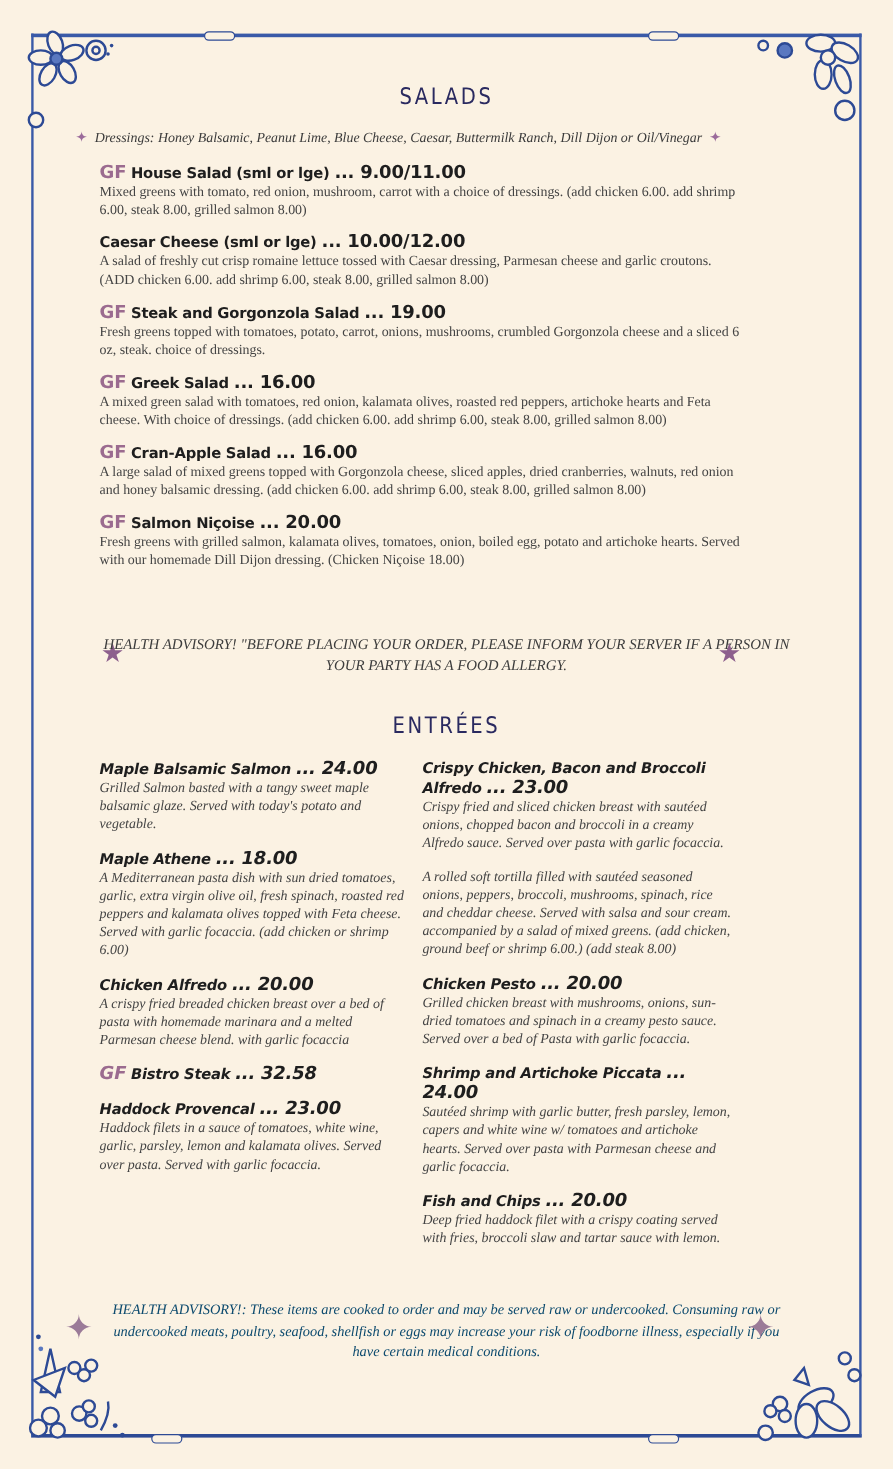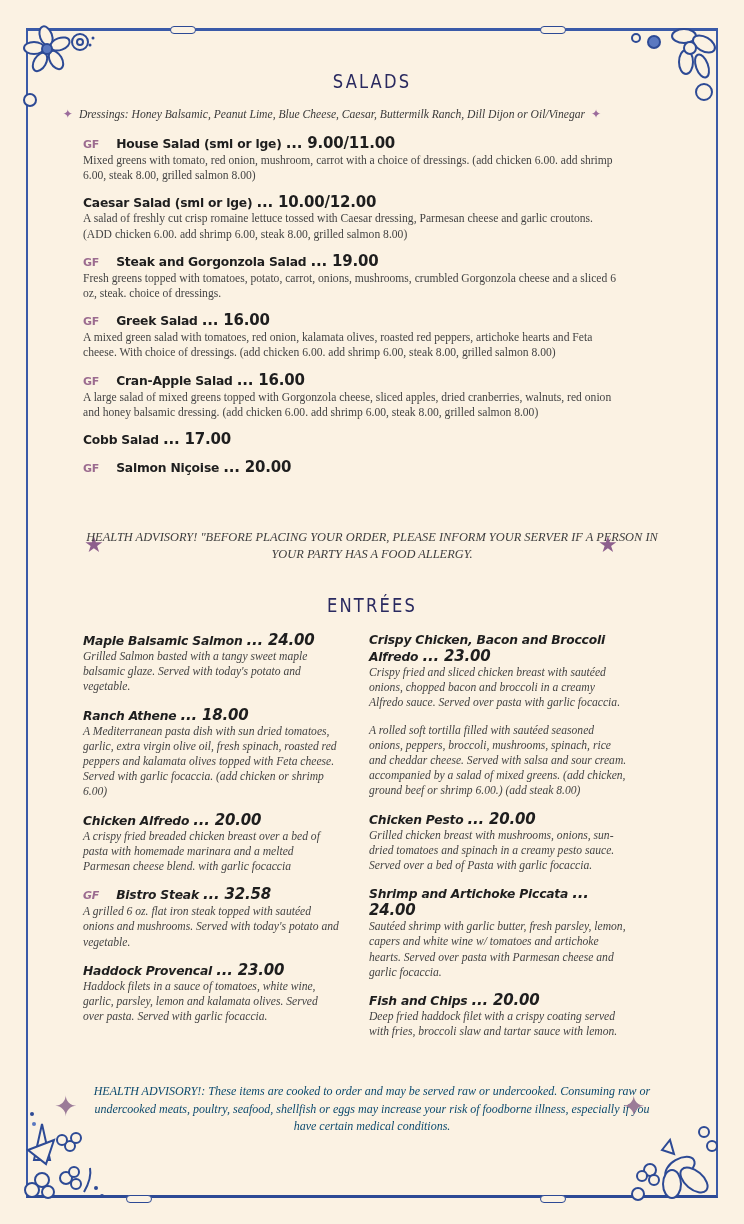--- a/index.html
+++ b/index.html
@@ -34,34 +34,34 @@
     font-style: italic; font-size: 11.6px; color: #3a3a3a;
   }
   .dressings .spark { color: #9b6b9b; font-style: normal; font-size: 12px; margin: 0 6px; }
 
   .salads { position: absolute; left: 83px; top: 135px; width: 540px; }
   .item { margin-bottom: 11px; }
   .item-title {
     font-family: "DejaVu Sans", sans-serif; font-weight: bold; font-size: 12.3px;
     color: #1e1e1e; line-height: 16px; letter-spacing: -0.2px;
   }
-  .item-title .gf { color: #9b6b8f; font-size: 11px; margin-right: 17px; }
+  .item-title .gf { color: #9b6b8f; font-size: 15px; margin-right: 4px; }
   .item-title .price { font-size: 15px; }
   .item-desc { font-size: 11.6px; line-height: 15.2px; color: #444; }
 
   .advisory1 {
     position: absolute; left: 80px; top: 529px; width: 584px; text-align: center;
     font-style: italic; font-size: 12.4px; line-height: 17px; color: #3d3d3d;
     text-transform: uppercase;
   }
   .star { position: absolute; color: #8d5f8d; font-size: 22px; }
 
   .col { position: absolute; width: 258px; font-style: italic; }
   .col-left { left: 83px; top: 632px; }
-  .col-right { left: 369px; top: 632px; }
+  .col-right { left: 352px; top: 632px; }
   .col .item { margin-bottom: 12px; }
 
   .advisory2 {
     position: absolute; left: 86px; top: 1083px; width: 572px; text-align: center;
     font-style: italic; font-size: 12px; line-height: 17.5px; color: #0c4a6e;
   }
   .sparkle { position: absolute; color: #9b7b98; font-size: 28px; }
 </style>
 </head>
 <body>
@@ -142,65 +142,64 @@
 <div class="dressings">
   <span class="spark">✦</span><span>Dressings: Honey Balsamic, Peanut Lime, Blue Cheese, Caesar, Buttermilk Ranch, Dill Dijon or Oil/Vinegar</span><span class="spark">✦</span>
 </div>
 
 <div class="salads">
   <div class="item">
     <div class="item-title"><span class="gf">GF</span><span>House Salad (sml or lge)</span> <span class="price">... 9.00/11.00</span></div>
     <div class="item-desc">Mixed greens with tomato, red onion, mushroom, carrot with a choice of dressings. (add chicken 6.00. add shrimp 6.00, steak 8.00, grilled salmon 8.00)</div>
   </div>
   <div class="item">
-    <div class="item-title"><span>Caesar Salad (sml or lge)</span> <span class="price">... 10.00/12.00</span></div>
+    <div class="item-title"><span>Caesar Cheese (sml or lge)</span> <span class="price">... 10.00/12.00</span></div>
     <div class="item-desc">A salad of freshly cut crisp romaine lettuce tossed with Caesar dressing, Parmesan cheese and garlic croutons. (ADD chicken 6.00. add shrimp 6.00, steak 8.00, grilled salmon 8.00)</div>
   </div>
   <div class="item">
     <div class="item-title"><span class="gf">GF</span><span>Steak and Gorgonzola Salad</span> <span class="price">... 19.00</span></div>
     <div class="item-desc">Fresh greens topped with tomatoes, potato, carrot, onions, mushrooms, crumbled Gorgonzola cheese and a sliced 6 oz, steak. choice of dressings.</div>
   </div>
   <div class="item">
     <div class="item-title"><span class="gf">GF</span><span>Greek Salad</span> <span class="price">... 16.00</span></div>
     <div class="item-desc">A mixed green salad with tomatoes, red onion, kalamata olives, roasted red peppers, artichoke hearts and Feta cheese. With choice of dressings. (add chicken 6.00. add shrimp 6.00, steak 8.00, grilled salmon 8.00)</div>
   </div>
   <div class="item">
     <div class="item-title"><span class="gf">GF</span><span>Cran-Apple Salad</span> <span class="price">... 16.00</span></div>
     <div class="item-desc">A large salad of mixed greens topped with Gorgonzola cheese, sliced apples, dried cranberries, walnuts, red onion and honey balsamic dressing. (add chicken 6.00. add shrimp 6.00, steak 8.00, grilled salmon 8.00)</div>
   </div>
   <div class="item">
-    <div class="item-title"><span>Cobb Salad</span> <span class="price">... 17.00</span></div>
   </div>
   <div class="item">
     <div class="item-title"><span class="gf">GF</span><span>Salmon Niçoise</span> <span class="price">... 20.00</span></div>
+    <div class="item-desc">Fresh greens with grilled salmon, kalamata olives, tomatoes, onion, boiled egg, potato and artichoke hearts. Served with our homemade Dill Dijon dressing. (Chicken Niçoise 18.00)</div>
   </div>
 </div>
 
 <span class="star" style="left:84px;top:532px;">★</span>
 <div class="advisory1">HEALTH ADVISORY! "BEFORE PLACING YOUR ORDER, PLEASE INFORM YOUR SERVER IF A PERSON IN YOUR PARTY HAS A FOOD ALLERGY.</div>
 <span class="star" style="left:598px;top:532px;">★</span>
 
 <div class="section-title" style="top:594px;">ENTRÉES</div>
 
 <div class="col col-left">
   <div class="item">
     <div class="item-title"><span>Maple Balsamic Salmon</span> <span class="price">... 24.00</span></div>
     <div class="item-desc">Grilled Salmon basted with a tangy sweet maple balsamic glaze. Served with today's potato and vegetable.</div>
   </div>
   <div class="item">
-    <div class="item-title"><span>Ranch Athene</span> <span class="price">... 18.00</span></div>
+    <div class="item-title"><span>Maple Athene</span> <span class="price">... 18.00</span></div>
     <div class="item-desc">A Mediterranean pasta dish with sun dried tomatoes, garlic, extra virgin olive oil, fresh spinach, roasted red peppers and kalamata olives topped with Feta cheese. Served with garlic focaccia. (add chicken or shrimp 6.00)</div>
   </div>
   <div class="item">
     <div class="item-title"><span>Chicken Alfredo</span> <span class="price">... 20.00</span></div>
     <div class="item-desc">A crispy fried breaded chicken breast over a bed of pasta with homemade marinara and a melted Parmesan cheese blend. with garlic focaccia</div>
   </div>
   <div class="item">
     <div class="item-title"><span class="gf">GF</span><span>Bistro Steak</span> <span class="price">... 32.58</span></div>
-    <div class="item-desc">A grilled 6 oz. flat iron steak topped with sautéed onions and mushrooms. Served with today's potato and vegetable.</div>
   </div>
   <div class="item">
     <div class="item-title"><span>Haddock Provencal</span> <span class="price">... 23.00</span></div>
     <div class="item-desc">Haddock filets in a sauce of tomatoes, white wine, garlic, parsley, lemon and kalamata olives. Served over pasta. Served with garlic focaccia.</div>
   </div>
 </div>
 
 <div class="col col-right">
   <div class="item">
     <div class="item-title"><span>Crispy Chicken, Bacon and Broccoli Alfredo</span> <span class="price">... 23.00</span></div>

